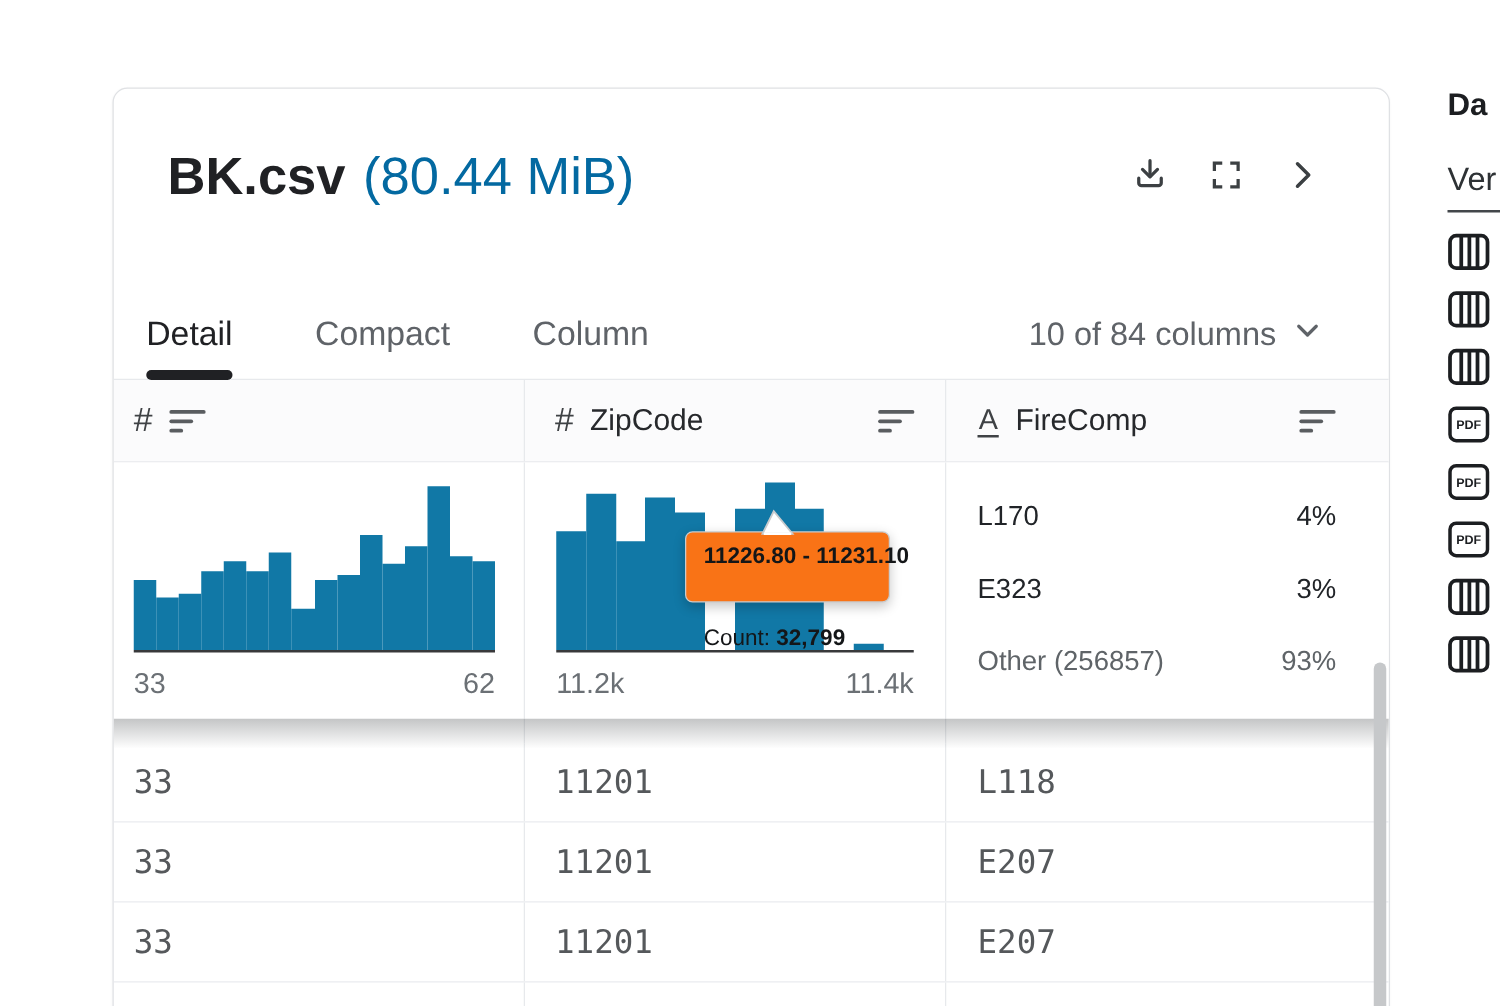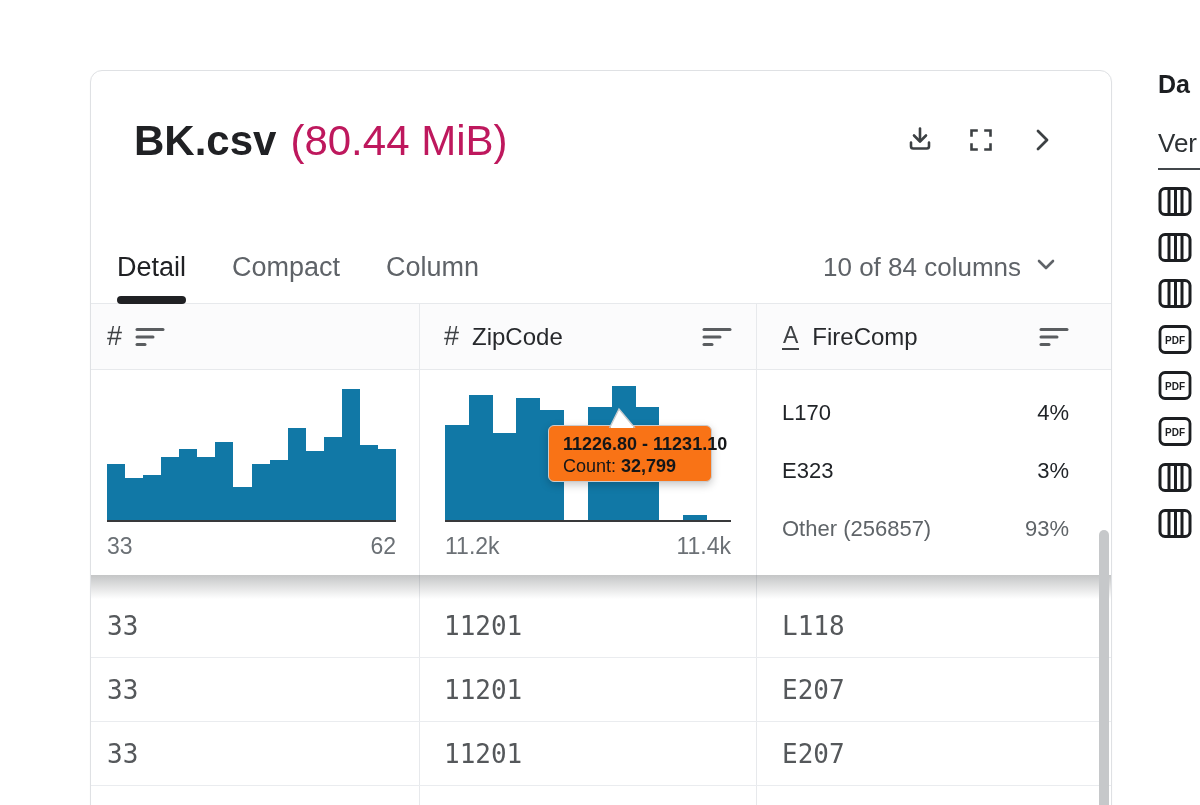--- a/index.html
+++ b/index.html
@@ -8,27 +8,27 @@
   .page { position:relative; width:1200px; height:805px; background:#fff; overflow:hidden; }
 
   
   .card { position:absolute; left:90px; top:70px; width:1022px; height:748px;
           background:#fff; border:1px solid #dfe1e4; border-radius:12px;
           box-shadow:0 1px 2px rgba(0,0,0,0.04); overflow:hidden; }
 
   .card-header { position:absolute; top:0; left:0; right:0; height:160px; }
   .file-title { position:absolute; left:43px; top:46px; font-size:42px; line-height:48px;
                 color:#202124; font-weight:700; white-space:nowrap; }
-  .file-size { font-weight:400; color:#be185d; margin-left:14px; }
+  .file-size { font-weight:400; color:#0369a1; margin-left:14px; }
   .toolbar { position:absolute; right:52px; top:54px; display:flex; gap:27px; align-items:center; }
   .tool-btn { width:34px; height:34px; display:flex; align-items:center; justify-content:center; cursor:pointer; }
 
   
   .tabs-row { position:absolute; top:160px; left:0; right:0; height:73px;
-              border-bottom:1px solid #e7e9ec; display:flex; align-items:stretch; padding-left:26px; }
+              border-bottom:1px solid #e7e9ec; display:flex; align-items:stretch; padding-left:26px;gap:20px; }
   .tab { position:relative; display:flex; align-items:center; margin-right:46px;
          font-size:27px; color:#5f6368; cursor:pointer; }
   .tab.active { color:#202124; }
   .tab.active::after { content:''; position:absolute; left:0; right:0; bottom:-1px;
                        height:8px; border-radius:8px; background:#202124; }
   .col-selector { position:absolute; right:52px; top:0; height:72px; display:flex;
                   align-items:center; gap:12px; font-size:26px; color:#5f6368; cursor:pointer; }
 
   
   .grid-header { position:absolute; top:233px; left:0; right:0; height:66px; display:flex;
@@ -71,21 +71,21 @@
   .sp-cell { height:100%; }
 
   .scroll-thumb { position:absolute; right:2px; top:459px; width:10px; height:300px;
                   border-radius:6px; background:#c6c8ca; z-index:10; cursor:pointer; }
 
   
   .tooltip { position:absolute; left:457px; top:354px; width:164px; height:57px; z-index:30;
              background:#f97316; border:1.5px solid #c9cbcd; border-radius:6px;
              box-shadow:0 3px 9px rgba(0,0,0,0.22); padding:7px 0 0 14px; }
   .tt-line1 { font-size:18px; font-weight:700; color:#141618; line-height:22px; white-space:nowrap; }
-  .tt-line2 { font-size:18px; color:#141618; line-height:22px; white-space:nowrap; }
+  .tt-line2 { font-size:18px; color:#141618; line-height:22px; white-space:nowrap;margin-top:44px; }
   .tt-line2 b { font-weight:700; }
   .tt-arrow { position:absolute; left:58px; top:-19px; }
 
   
   .side { position:absolute; left:1158px; top:0; width:46px; }
   .side-heading { position:absolute; left:0; top:70px; font-size:25px; font-weight:700;
                   color:#1c1e21; white-space:nowrap; }
   .side-link { position:absolute; left:0; top:128px; width:46px; border-bottom:2px solid #43474b;
                padding-bottom:9px; font-size:26px; color:#2e3235; white-space:nowrap; cursor:pointer; }
   .side-icons { position:absolute; left:0; top:186px; display:flex; flex-direction:column; gap:15px; }

